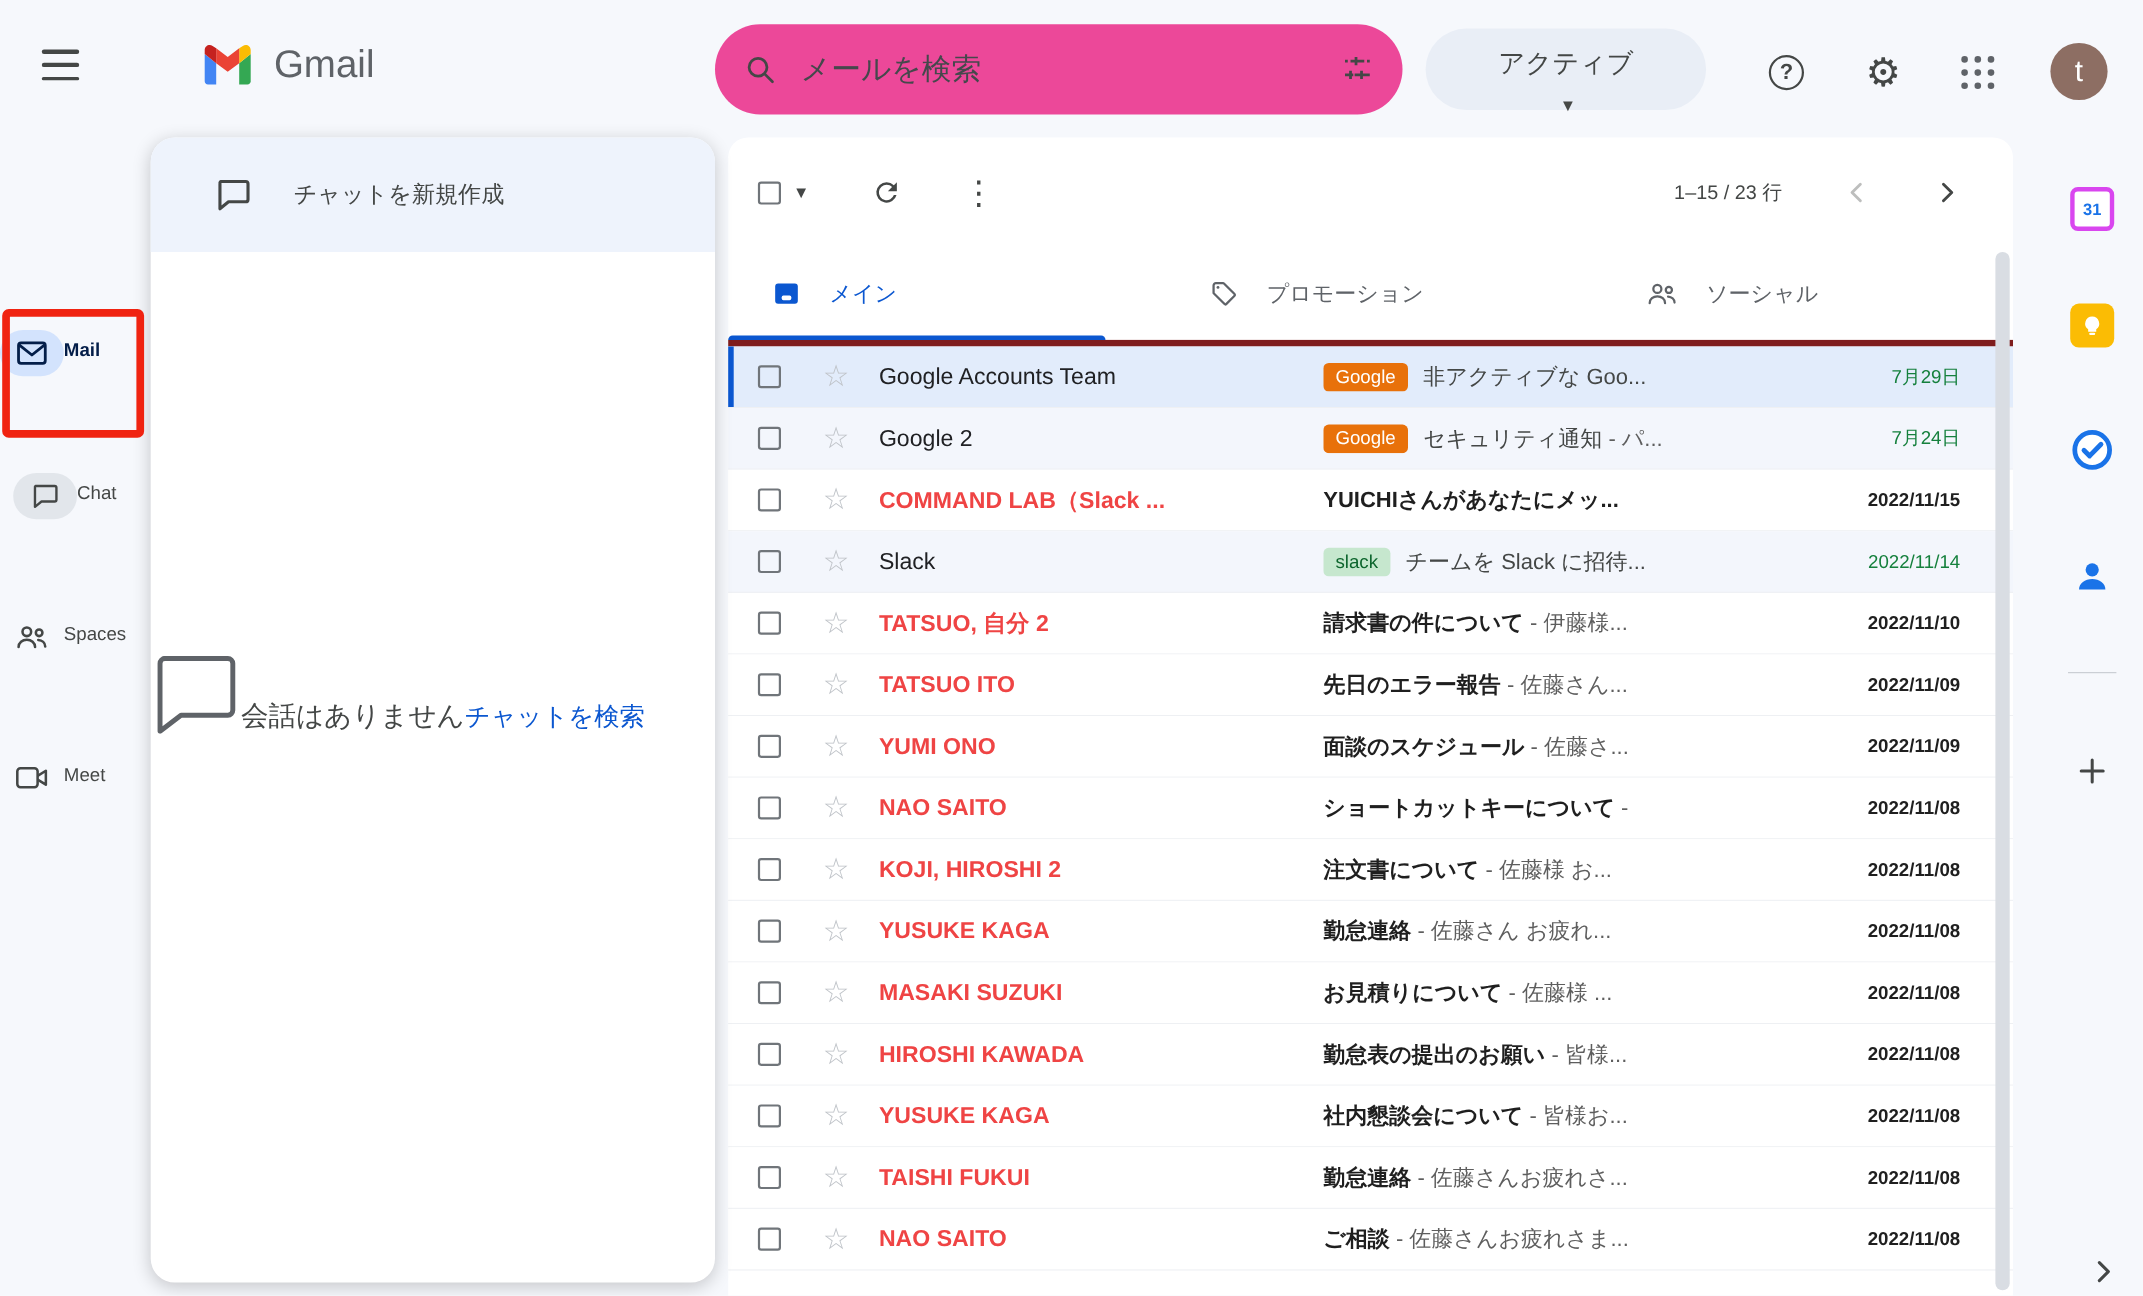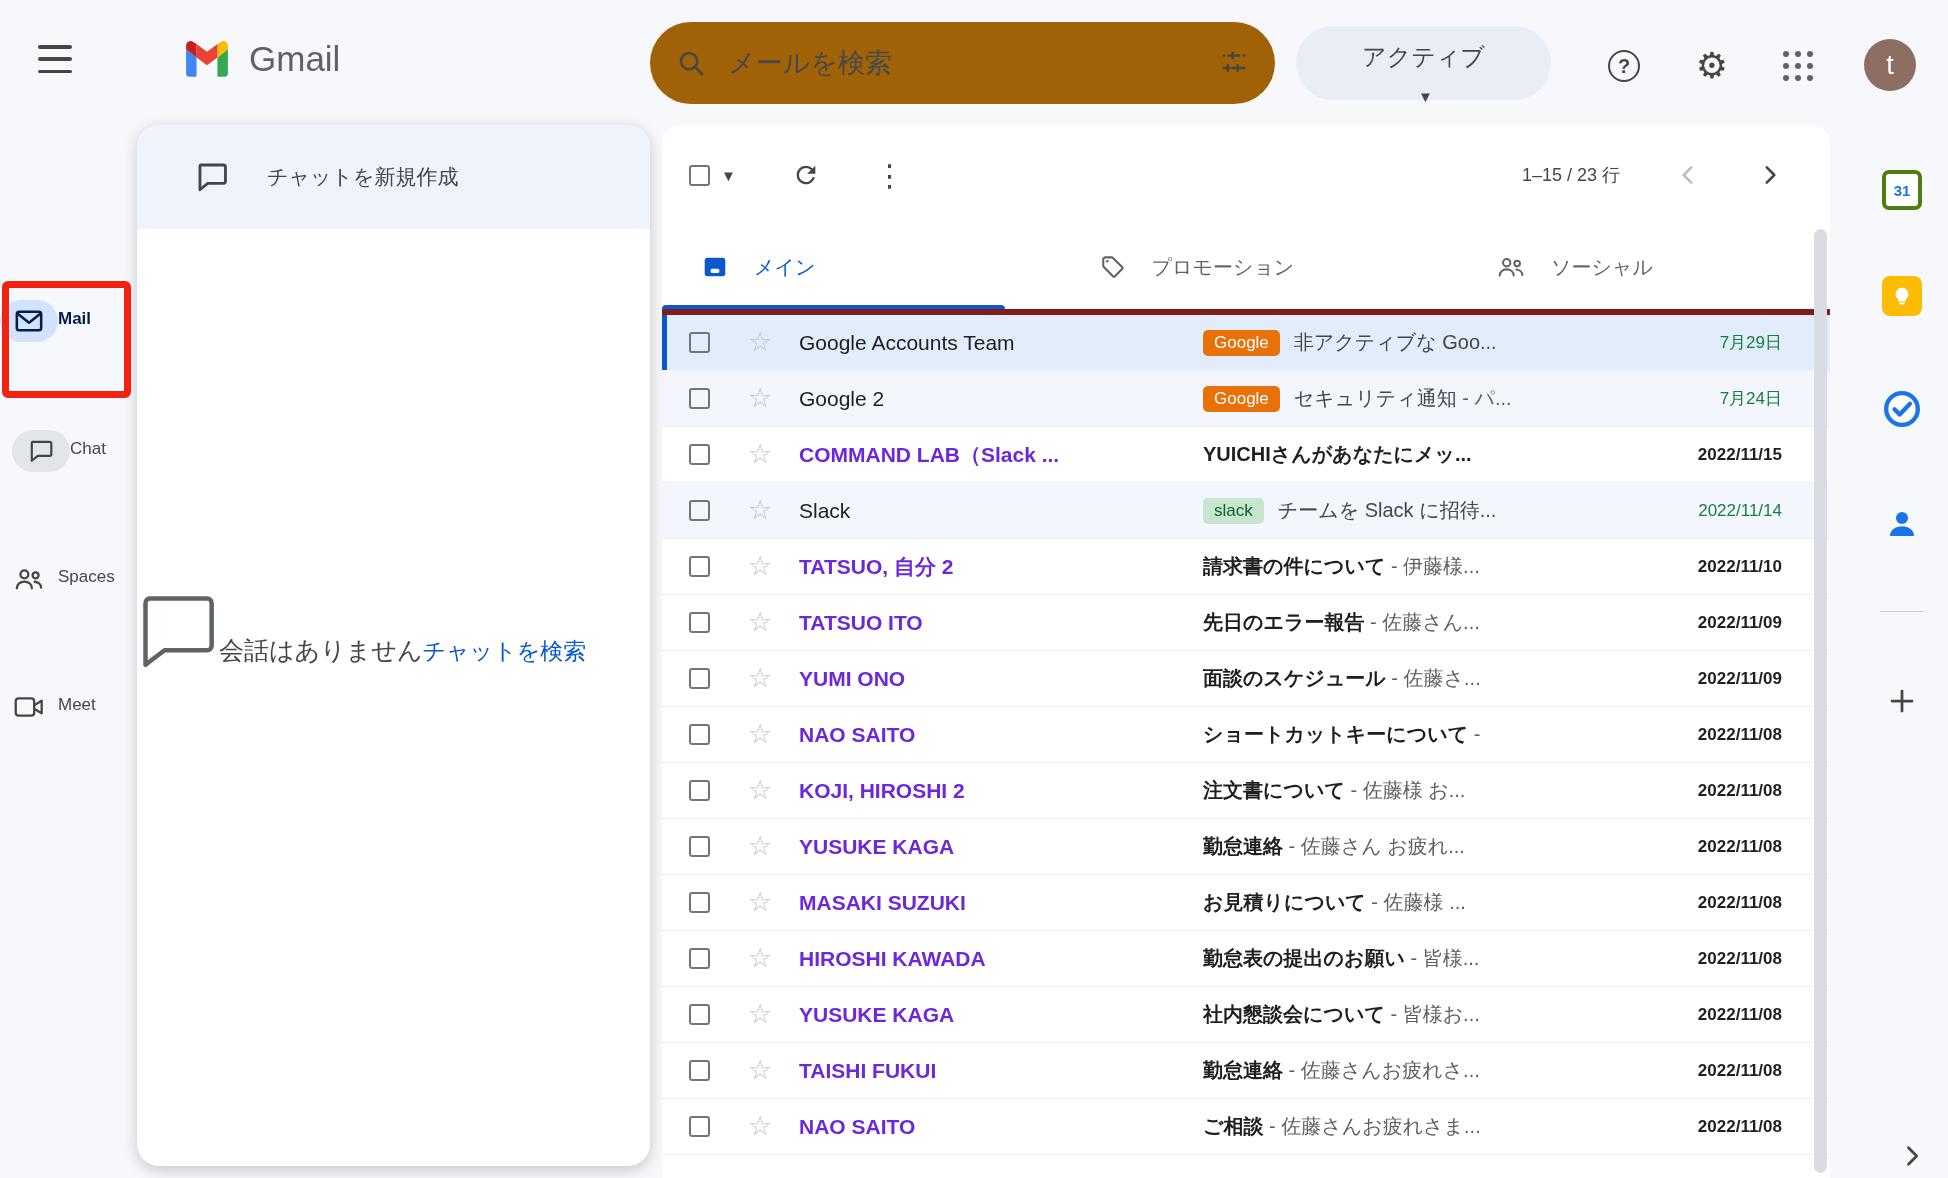--- a/index.html
+++ b/index.html
@@ -5,21 +5,21 @@
   * { margin:0; padding:0; box-sizing:border-box; }
   html,body { width:1948px; height:1178px; }
   body { font-family:"Liberation Sans","DejaVu Sans",sans-serif; background:var(--frame-bg,#f6f8fc); position:relative; overflow:hidden; }
 
   
   .topbar { position:absolute; left:0; top:0; width:1948px; height:125px; }
   .hamburger { position:absolute; left:38px; top:45px; width:34px; height:28px; display:flex; flex-direction:column; justify-content:space-between; cursor:pointer; }
   .hamburger span { display:block; height:3.5px; background:#444746; border-radius:2px; }
   .logo { position:absolute; left:180px; top:38px; display:flex; align-items:center; gap:15px; }
   .logo .word { font-size:35px; color:#5f6368; }
-  .searchbar { position:absolute; left:650px; top:22px; width:625px; height:82px; background:#a16207; border-radius:41px; display:flex; align-items:center; padding:0 26px; }
+  .searchbar { position:absolute; left:650px; top:22px; width:625px; height:82px; background:#ec4899; border-radius:41px; display:flex; align-items:center; padding:0 26px; }
   .searchbar input { flex:1; border:none; outline:none; background:transparent; font-size:27px; color:#1f1f1f; font-family:inherit; margin-left:22px; }
   .searchbar input::placeholder { color:#45484c; opacity:1; }
   .status-chip { position:absolute; left:1296px; top:26px; height:74px; min-width:255px; background:#e9eef6; border-radius:37px; display:flex; align-items:center; gap:15px; padding:0 28px; cursor:pointer;flex-direction:column; }
   .status-dot { width:16px; height:16px; border-radius:50%; background:var(--status-green,#1e8e3e); }
   .status-chip .label { font-size:24px; color:#444746; }
   .status-chip .caret { font-size:15px; color:#444746; margin-left:4px; }
   .top-icon { position:absolute; top:44px; width:44px; height:44px; display:flex; align-items:center; justify-content:center; cursor:pointer; color:#444746; }
   .help-circle { width:32px; height:32px; border:2.5px solid #444746; border-radius:50%; display:flex; align-items:center; justify-content:center; font-size:20px; font-weight:bold; color:#444746; }
   .gear { font-size:36px; line-height:1; }
   .apps-grid { display:grid; grid-template-columns:repeat(3,6px); grid-template-rows:repeat(3,6px); gap:6px; }
@@ -62,35 +62,35 @@
   .tab.active { color:var(--accent,#0b57d0); }
   .tab.active::after { content:""; position:absolute; left:0; right:30px; bottom:0; height:4px; background:var(--accent,#0b57d0); border-radius:4px 4px 0 0; }
 
   .mail-row { height:56px; display:flex; align-items:center; padding-left:27px; border-bottom:1px solid #eef0f3; background:#fff; position:relative; cursor:pointer; }
   .mail-row.read { background:var(--read-row-bg,#f3f6fc); }
   .mail-row.selected { background:var(--selected-row-bg,#e2ecfb); }
   .mail-row.selected::before { content:""; position:absolute; left:0; top:0; bottom:0; width:5px; background:var(--accent,#0b57d0); }
   .mail-row .cbx { margin-right:36px; }
   .star { width:28px; font-size:27px; color:#bfc3c8; margin-right:25px; line-height:1; text-align:center; cursor:pointer; }
   .sender { width:404px; font-size:21px; color:#202124; white-space:nowrap; overflow:hidden; }
-  .mail-row.unread .sender { font-weight:bold; color:#6d28d9; }
+  .mail-row.unread .sender { font-weight:bold; color:#ef4444; }
   .subjectcell { flex:1; display:flex; align-items:center; gap:14px; overflow:hidden; white-space:nowrap; }
   .subject { font-size:20px; color:#444746; }
   .mail-row.unread .subject { font-weight:bold; color:#1f1f1f; }
   .snippet { font-size:20px; color:#5e5e5e; }
   .badge { font-size:17px; font-weight:500; padding:3px 11px; border-radius:5px; flex:none; }
   .badge-google { background:var(--badge-google-bg,#e8710a); color:#fff; }
   .badge-slack { background:var(--badge-slack-bg,#c6e7ce); color:var(--badge-slack-text,#0d652d); }
   .rowdate { width:160px; text-align:right; font-size:17px; color:#15803d; padding-right:48px; flex:none; }
   .mail-row.unread .rowdate { font-weight:bold; color:#1f1f1f; }
   .vscroll { position:absolute; right:3px; top:104px; bottom:5px; width:13px; background:#d9dde3; border-radius:7px; cursor:pointer; }
 
   
   .sp-icon { position:absolute; left:1880px; width:44px; height:44px; display:flex; align-items:center; justify-content:center; cursor:pointer; }
-  .cal-icon { width:40px; height:40px; background:#fff; border:4px solid #4d7c0f; border-radius:7px; display:flex; align-items:center; justify-content:center; font-size:15px; font-weight:bold; color:#1a73e8; }
+  .cal-icon { width:40px; height:40px; background:#fff; border:4px solid #d946ef; border-radius:7px; display:flex; align-items:center; justify-content:center; font-size:15px; font-weight:bold; color:#1a73e8; }
   .keep-icon { width:40px; height:40px; background:#fbbc04; border-radius:8px; display:flex; align-items:center; justify-content:center; }
   .sp-divider { position:absolute; left:1880px; top:611px; width:44px; height:1px; background:#c7cad1; }
   .collapse-chev { position:absolute; left:1894px; top:1138px; width:36px; height:36px; display:flex; align-items:center; justify-content:center; cursor:pointer; }
 </style>
 </head>
 <body>
 
 <div class="topbar">
   <div class="hamburger">
       <span></span>

